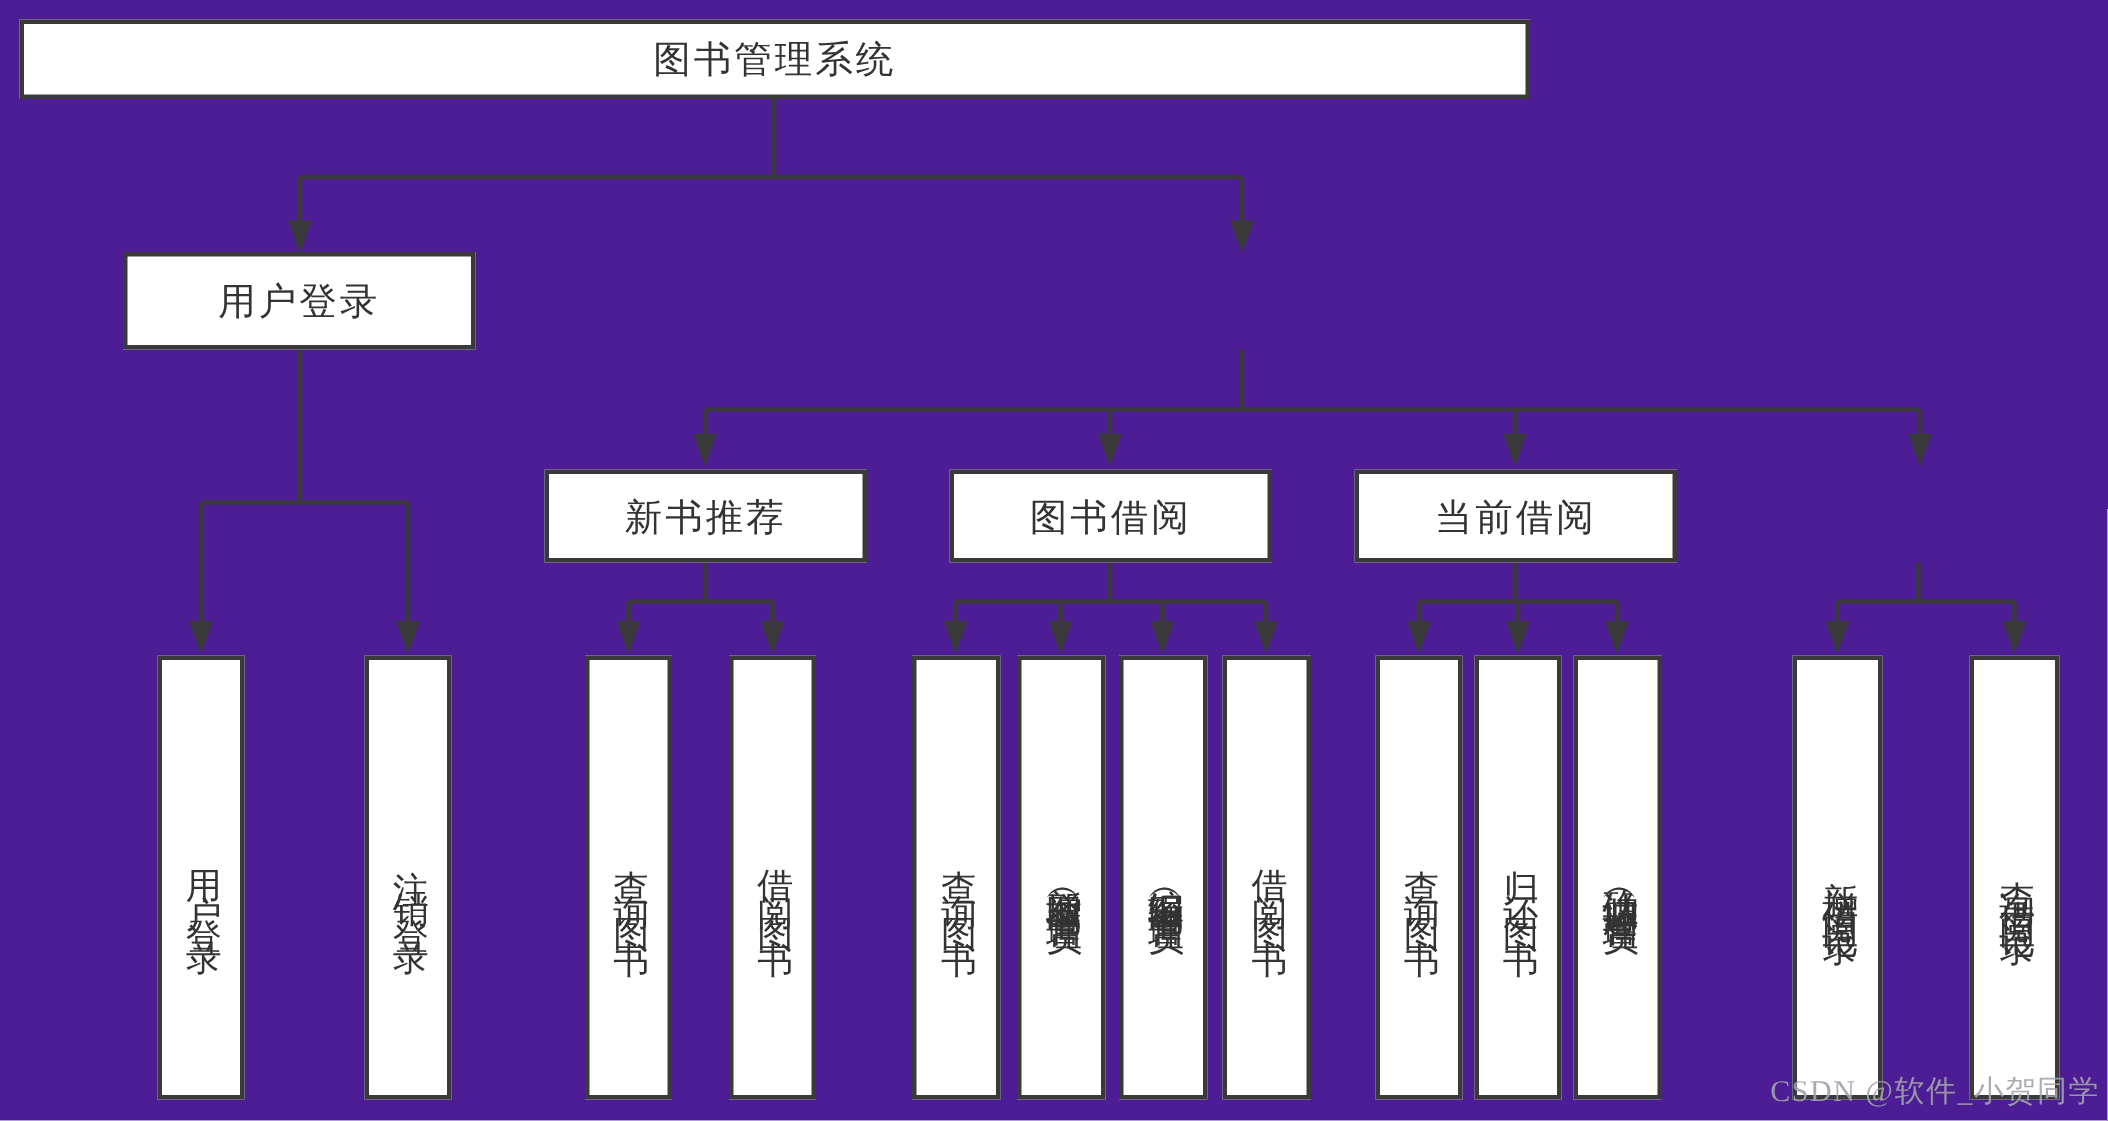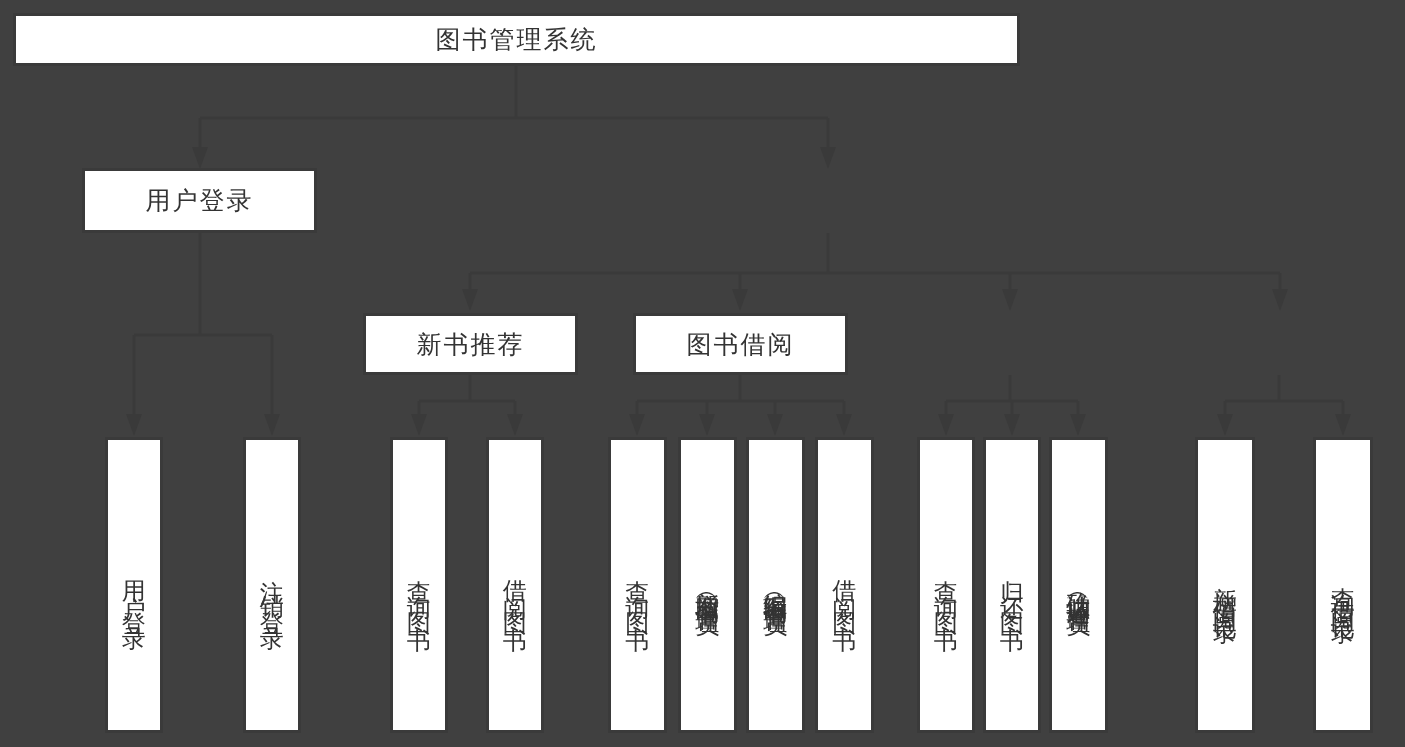--- a/index.html
+++ b/index.html
@@ -5,23 +5,23 @@
 <style>
   html, body {
     margin: 0;
     padding: 0;
     background: #ffffff;
   }
   .stage {
     position: relative;
     width: 1405px;
     height: 747px;
-    background: #404040;
+    background: #4c1d95;
     overflow: hidden;
-    font-family: Liberation Sans, sans-serif;
+    font-family: Liberation Serif, serif;
     color: #333333;
   }
   .wires {
     position: absolute;
     left: 0;
     top: 0;
     pointer-events: none;
   }
   .wires path {
     fill: none;
@@ -135,20 +135,23 @@
   <div class="box" style="left:82px; top:168px; width:235px; height:65px">
     <span class="hlabel">用户登录</span>
   </div>
 
   <div class="box" style="left:633px; top:313px; width:215px; height:62px">
     <span class="hlabel">图书借阅</span>
   </div>
   <div class="box" style="left:363px; top:313px; width:215px; height:62px">
     <span class="hlabel">新书推荐</span>
   </div>
+  <div class="box" style="left:903px; top:313px; width:215px; height:62px">
+    <span class="hlabel">当前借阅</span>
+  </div>
 
   <div class="box leaf" style="left:105px; width:58px">
     <span class="vlabel ls4">用户登录</span>
   </div>
   <div class="box leaf" style="left:243px; width:58px">
     <span class="vlabel ls4">注销登录</span>
   </div>
 
   <div class="box leaf" style="left:390px; width:58px">
     <span class="vlabel ls4">查询图书</span>
@@ -180,14 +183,15 @@
     <span class="vlabel lsL">确认归还（管理员）</span>
   </div>
 
   <div class="box leaf" style="left:1195px; width:60px">
     <span class="vlabel ls6">新增借阅记录</span>
   </div>
   <div class="box leaf" style="left:1313px; width:60px">
     <span class="vlabel ls6">查询借阅记录</span>
   </div>
 
+  <div class="watermark">CSDN @软件_小贺同学</div>
 
 </div>
 
 </body></html>

